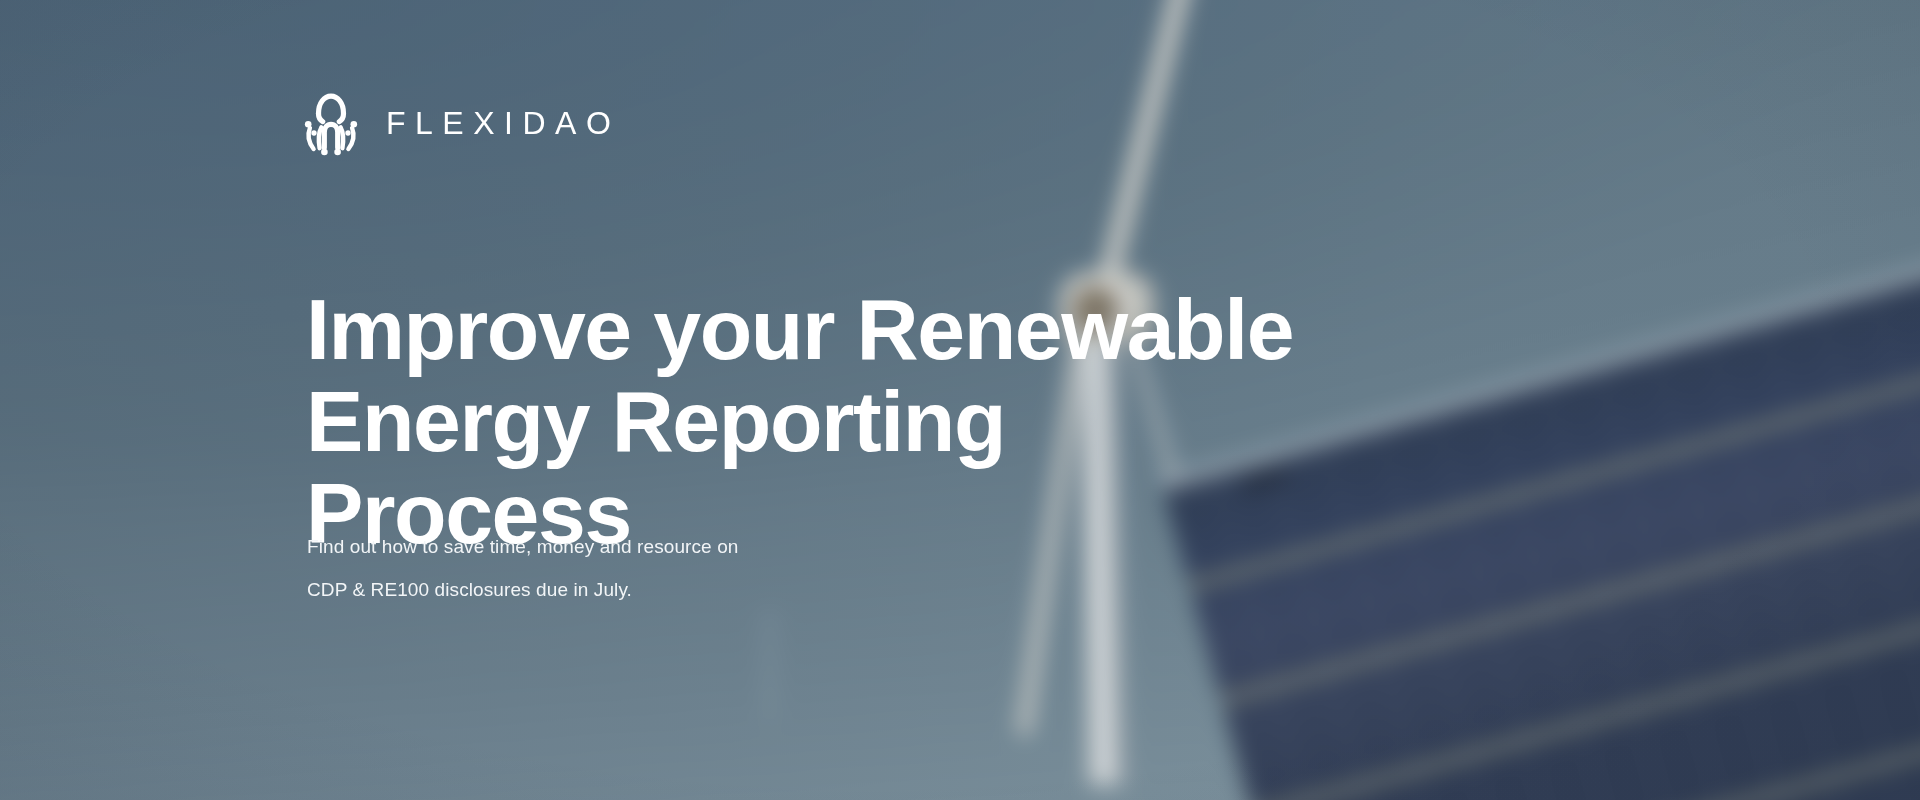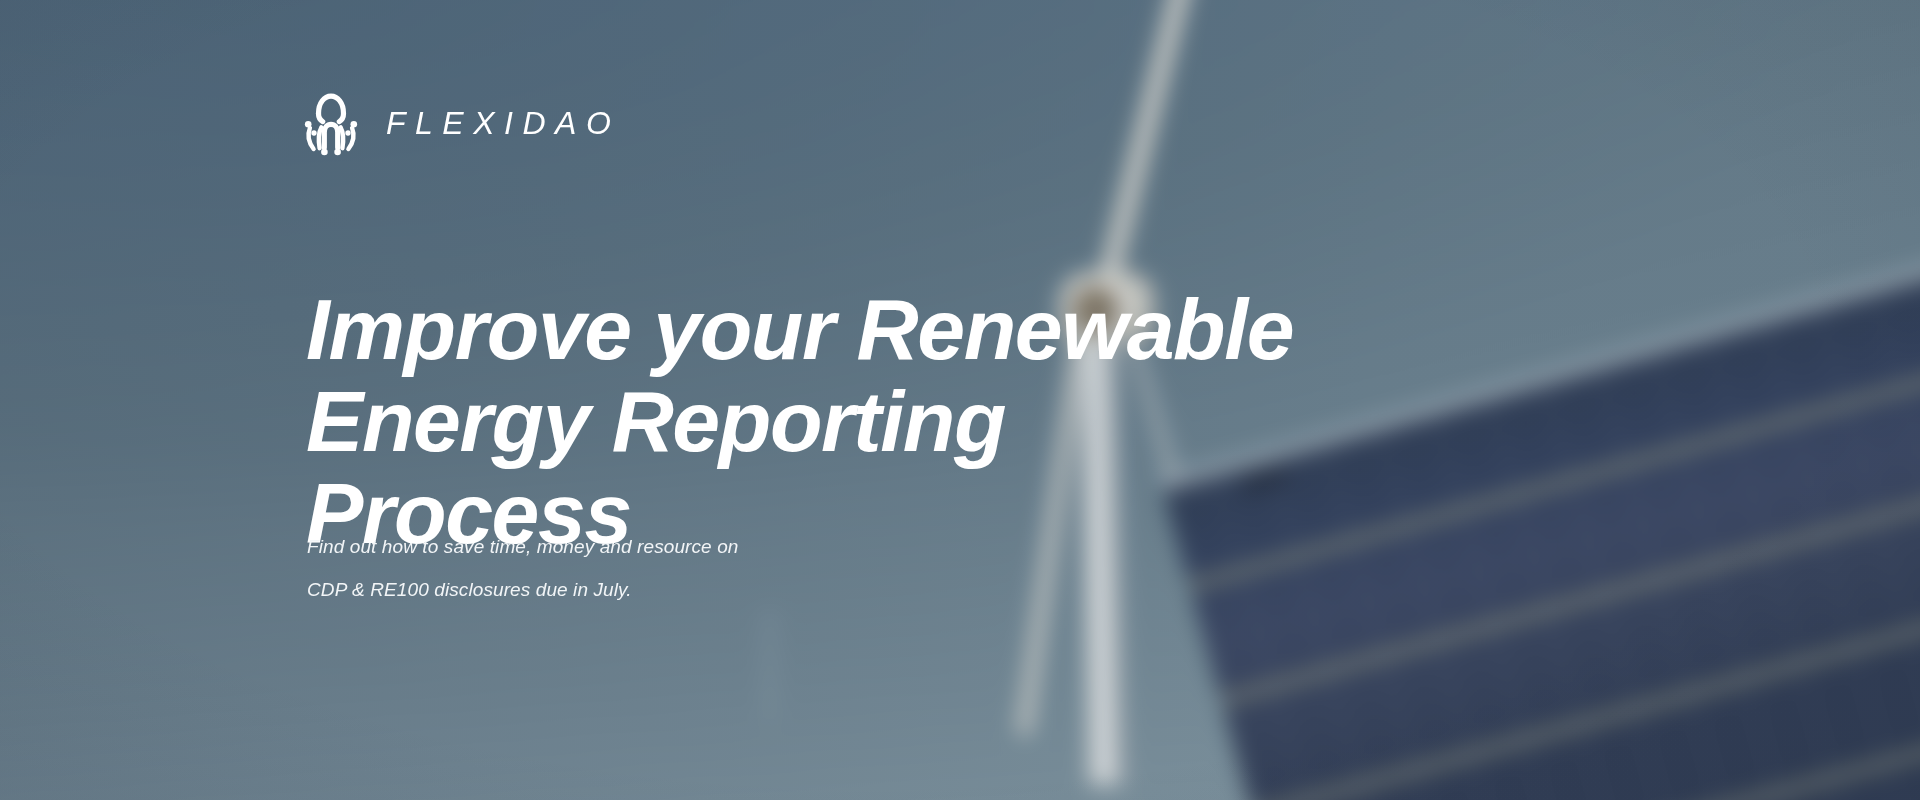--- a/index.html
+++ b/index.html
@@ -222,21 +222,21 @@
     position:absolute; inset:0;
     pointer-events:none;
     background:linear-gradient(100deg,
       rgba(58,76,92,0.26) 0%,
       rgba(58,76,92,0.12) 42%,
       rgba(58,76,92,0.02) 70%,
       rgba(58,76,92,0.00) 100%);
   }
 
   
-  .content { position:absolute; inset:0;font-style:italic; }
+  .content { position:absolute; inset:0; }
 
   .logo {
     position:absolute;
     left:300px; top:88px;
     display:flex;
     align-items:center;
     gap:24px;
   }
   .logo-mark { width:62px; height:68px; display:block; }
   .logo-word {

